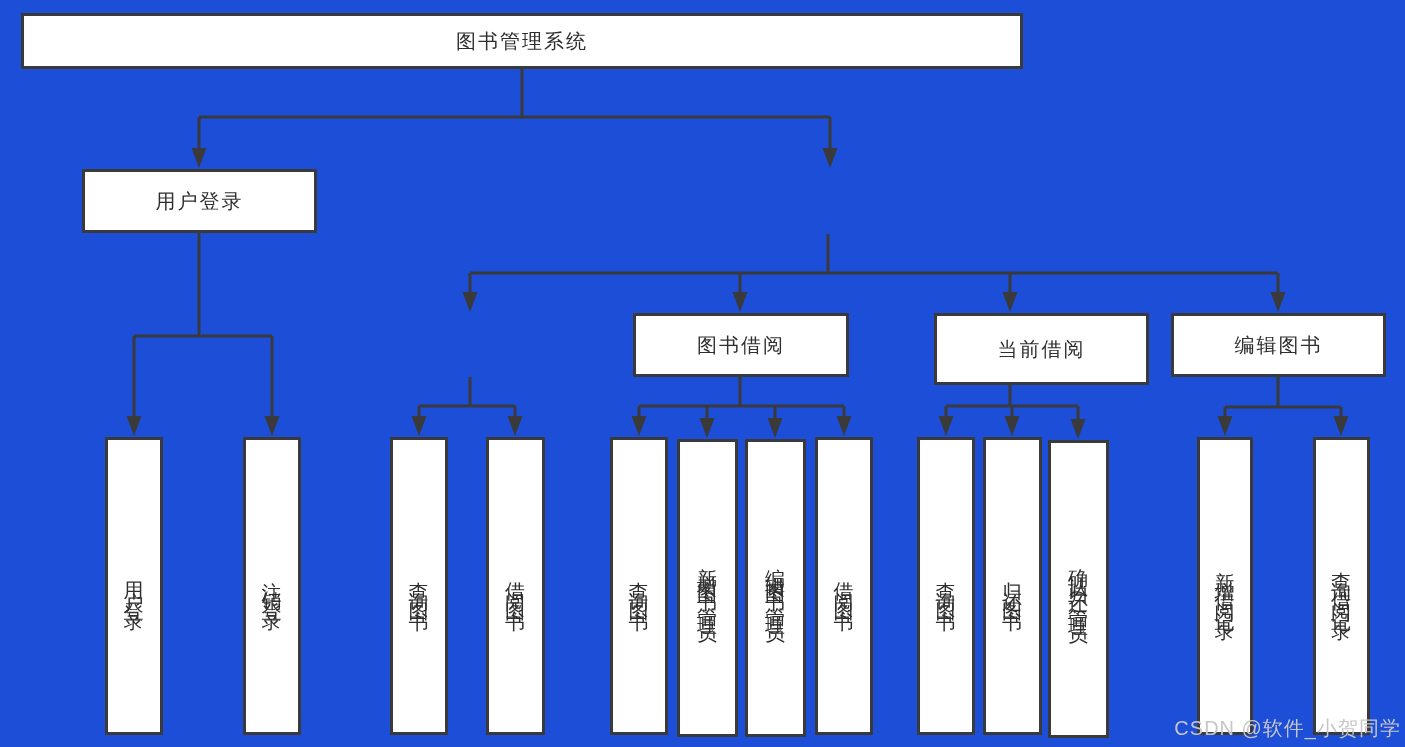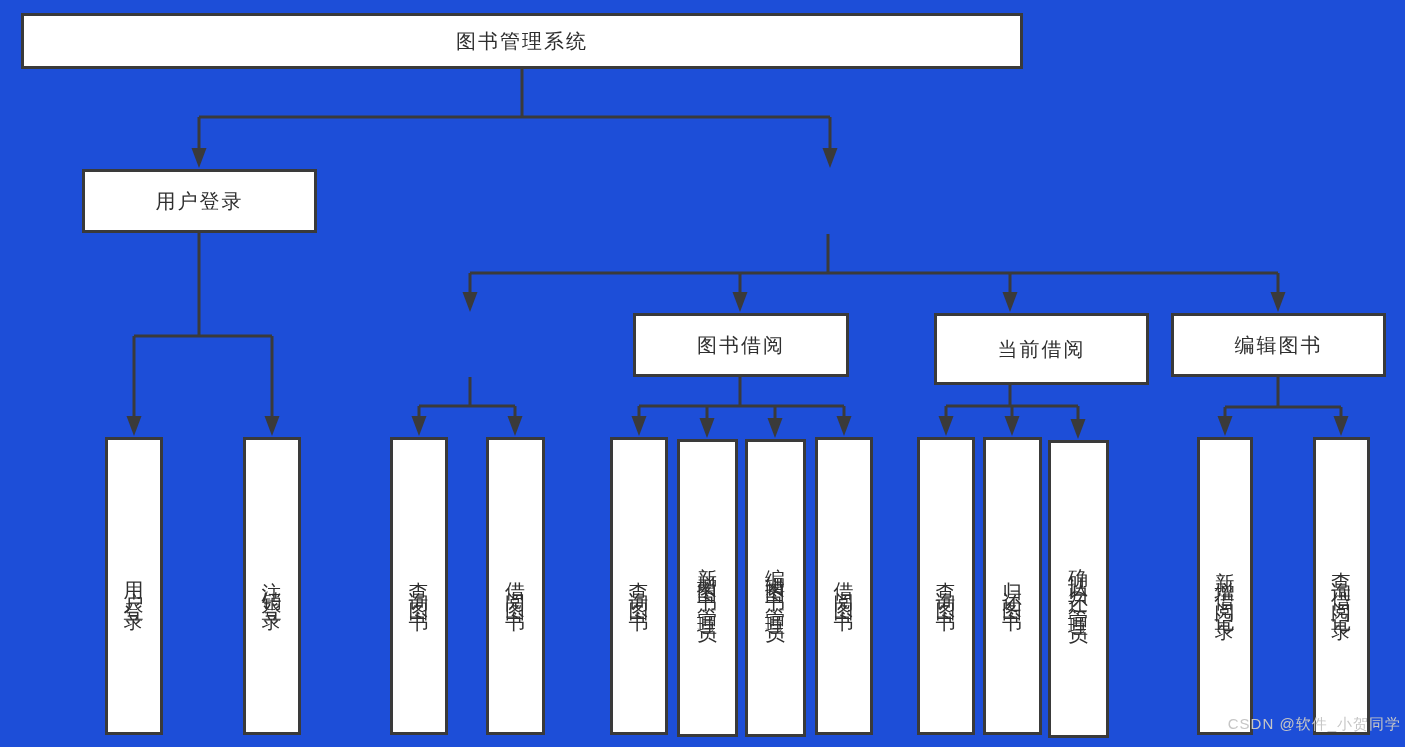--- a/index.html
+++ b/index.html
@@ -26,21 +26,21 @@
     writing-mode:vertical-rl;
     text-orientation:mixed;
     letter-spacing:10px;
     line-height:1;
   }
   .vbox.long{letter-spacing:8px;}
   .watermark{
     position:absolute;
     right:4px;top:715px;
     z-index:3;
-    font-size:15px;
+    font-size:20px;
     color:#c6c6c6;
     letter-spacing:1px;
     white-space:nowrap;
   }
 </style>
 </head>
 <body>
 
 <div id="canvas">
 

